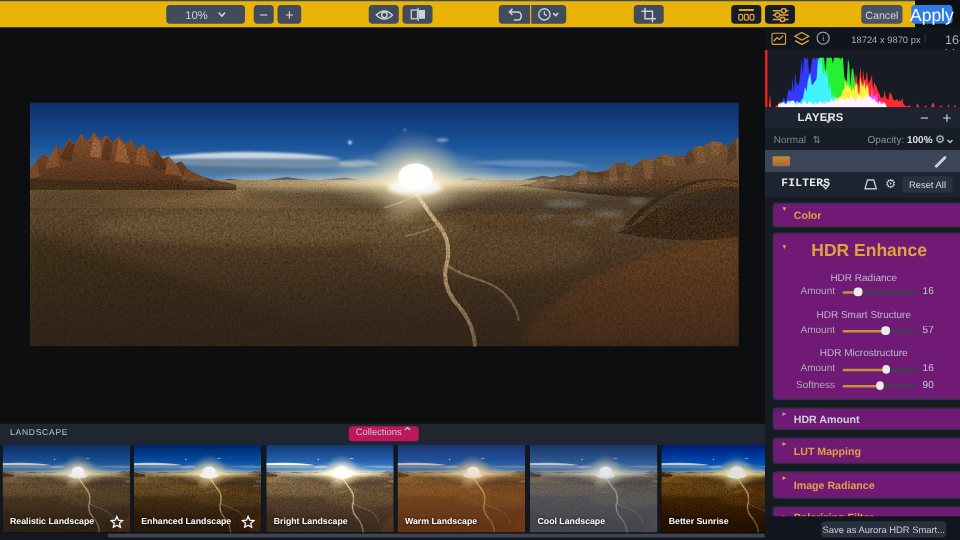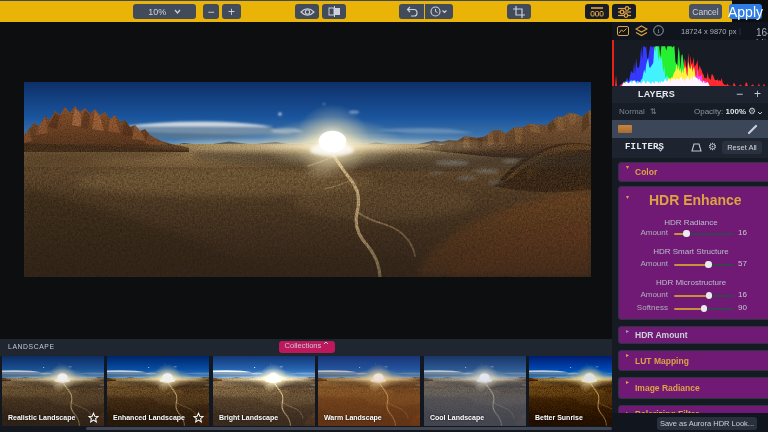--- a/index.html
+++ b/index.html
@@ -463,15 +463,15 @@
         <span class="fcaret">▸</span>
         <div class="fhead">LUT Mapping</div>
       </div>
 
     <div class="fcard" style="top:247px; height:24px;">
         <span class="fcaret" style="top:3px;">▸</span>
         <div style="position:absolute;left:16px;top:3px;font-size:8.5px;font-weight:bold;color:#dfa243;">Polarizing Filter</div>
       </div>
   </div>
   <div id="sidefoot">
-      <div id="savebtn">Save as Aurora HDR Look...</div>
+      <div id="savebtn">Save as Aurora HDR Smart...</div>
     </div>
 </div>
 
 </body></html>

